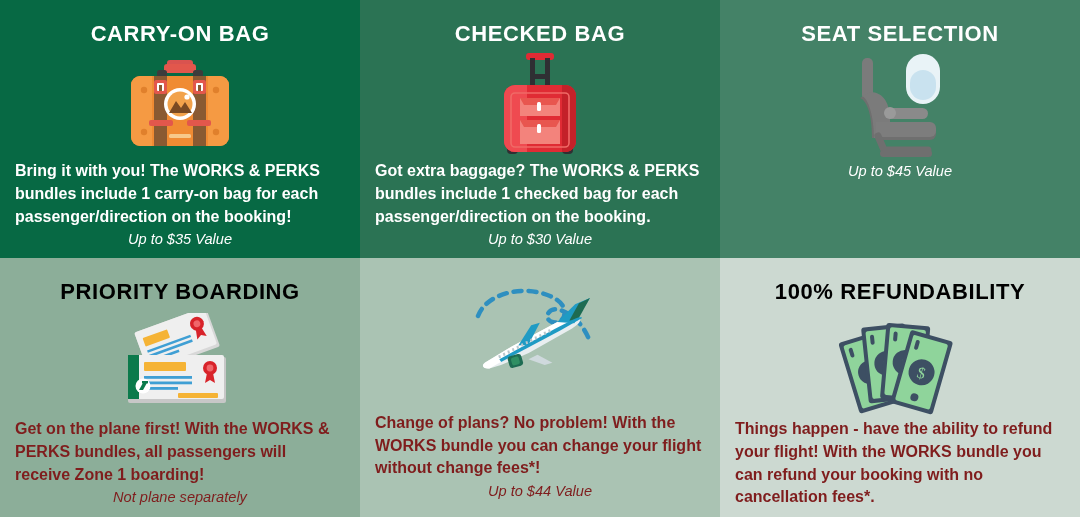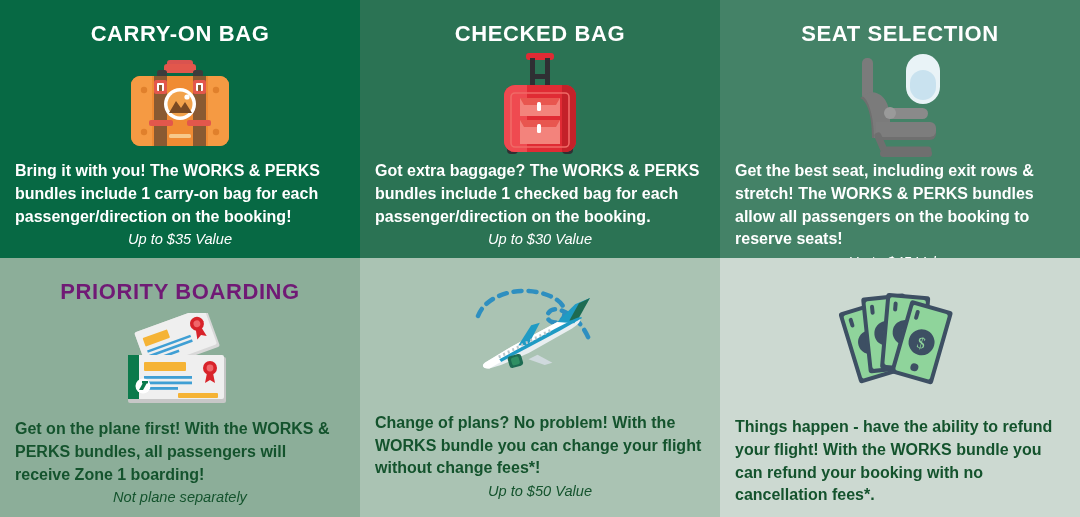--- a/index.html
+++ b/index.html
@@ -50,22 +50,22 @@
     text-align:center;
     font-size:14.6px;
     font-weight:normal;
     font-style:italic;
     margin-top:3px;
     margin-bottom:8px;
   }
   
   .r1 .title,.r1 .body,.r1 .value{color:#ffffff;}
   
-  .r2 .title{color:#701a75;text-align:center;}
-  .r2 .body,.r2 .value{color:#14532d;}
+  .r2 .title{color:#000000;text-align:center;}
+  .r2 .body,.r2 .value{color:#7f1d1d;}
 </style>
 </head>
 <body>
 
 <div class="grid">
 
   <div class="panel r1" style="background:#076944">
     <div class="title">CARRY-ON BAG</div>
     <div class="art">
       <svg width="118" height="96" viewBox="0 0 118 96">
@@ -137,21 +137,20 @@
         <path d="M20 42c12 0 18 10 18 24v20h-14c0-26-6-38-12-40z" fill="#6f6f6f"></path>
         <path d="M22 40c14 0 20 12 20 28v18H26C26 64 20 46 14 44z" fill="#7b7b7b"></path>
         <rect x="38" y="56" width="42" height="11" rx="5.5" fill="#8a8a8a"></rect>
         <circle cx="42" cy="61" r="6" fill="#9a9a9a"></circle>
         <path d="M30 72h52a6 6 0 0 1 6 6v4a6 6 0 0 1-6 6H30z" fill="#6f6f6f"></path>
         <path d="M28 70h54a6 6 0 0 1 6 6v3a6 6 0 0 1-6 6H28z" fill="#7d7d7d"></path>
         <path d="M30 84l6 14h44" fill="none" stroke="#6f6f6f" stroke-width="7" stroke-linecap="round" stroke-linejoin="round"></path>
         <rect x="32" y="98" width="52" height="7" rx="3.5" fill="#6f6f6f"></rect>
       </svg>
     </div>
-    <div class="body">Get the best seat, including exit rows &amp; stretch! The WORKS &amp; PERKS bundles allow all passengers on the booking to reserve seats!</div>
     <div class="value">Up to $45 Value</div>
   </div>
 
   <div class="panel r2" style="background:#8cae99">
     <div class="title">PRIORITY BOARDING</div>
     <div class="art">
       <svg width="124" height="102" viewBox="0 0 124 102">
         <g transform="rotate(-20 62 52)">
           <rect x="30" y="6" width="76" height="42" rx="2" fill="#d8d8d8"></rect>
           <rect x="30" y="6" width="74" height="39" rx="2" fill="#efefef"></rect>
@@ -208,24 +207,25 @@
               <rect x="65" y="55" width="2" height="3"></rect>
             <rect x="70" y="54" width="2" height="3"></rect>
               <rect x="75" y="53" width="2" height="3"></rect>
             <rect x="80" y="52" width="2" height="3"></rect>
               <rect x="85" y="51" width="2" height="3"></rect>
           </g>
         </g>
       </svg>
     </div>
     <div class="body">Change of plans? No problem! With the WORKS bundle you can change your flight without change fees*!</div>
-    <div class="value">Up to $50 Value</div>
+    <div class="value">Up to $44 Value</div>
   </div>
 
   <div class="panel r2" style="background:#ccd9d1">
+    <div class="title">100% REFUNDABILITY</div>
     <div class="art">
       <svg width="122" height="104" viewBox="0 0 122 104">
         <g transform="rotate(-17 61 52)">
           <rect x="8" y="14" width="44" height="74" rx="3" fill="#3d4f63"></rect>
           <rect x="12" y="18" width="36" height="66" rx="2" fill="#8fd49b"></rect>
           <circle cx="30" cy="51" r="12" fill="#3d4f63"></circle>
           <rect x="16" y="22" width="4" height="10" rx="2" fill="#3d4f63"></rect>
           <circle cx="30" cy="76" r="4" fill="#3d4f63"></circle>
         </g>
         <g transform="rotate(-6 61 52)">

